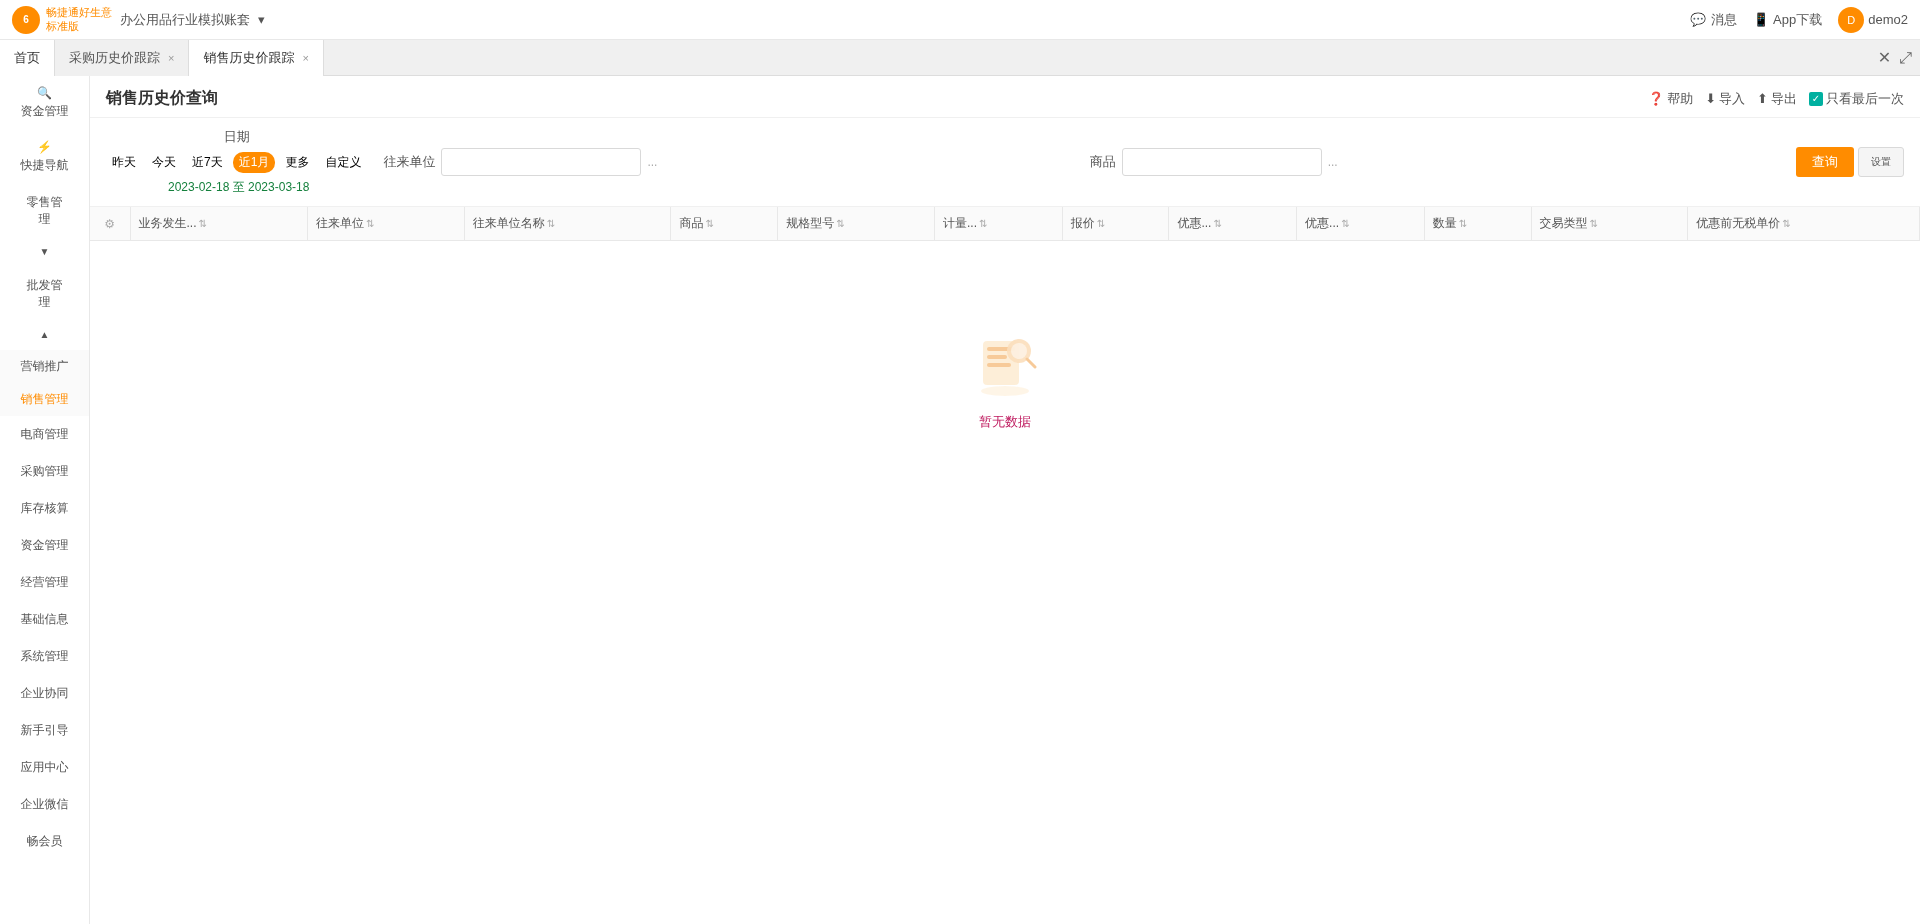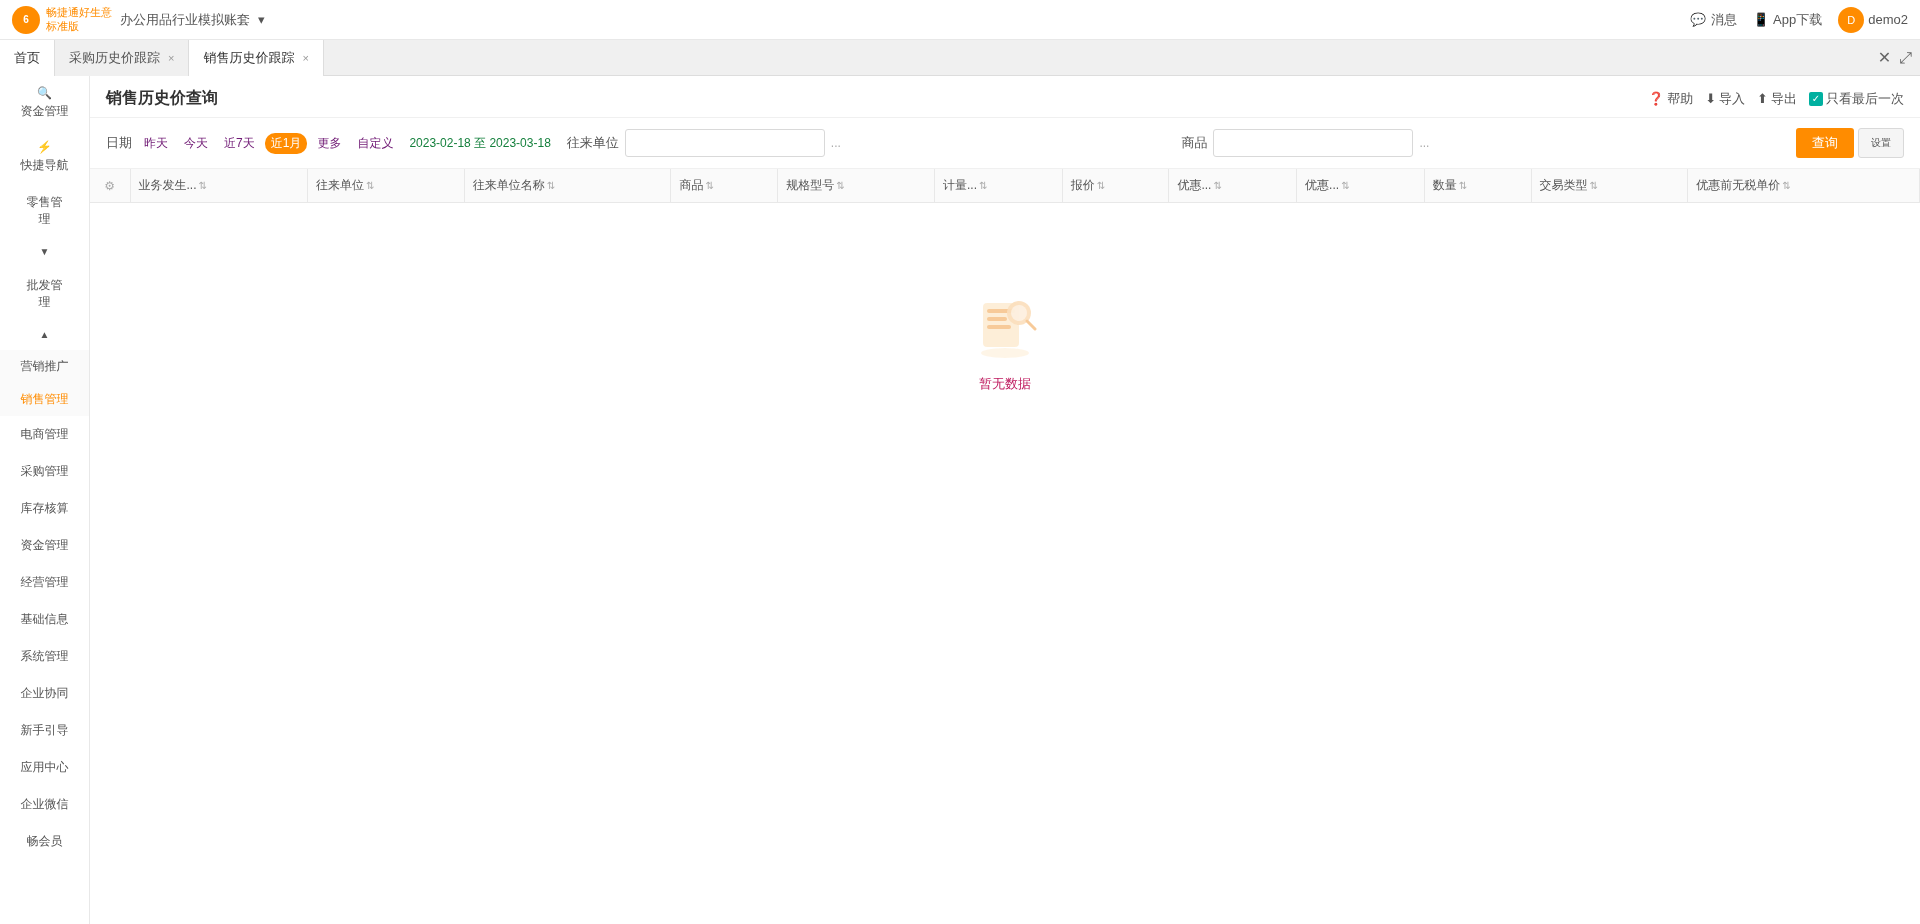--- a/index.html
+++ b/index.html
@@ -42,24 +42,24 @@
     
     .page-header { padding: 12px 16px 8px; border-bottom: 1px solid #f0f0f0; display: flex; align-items: center; justify-content: space-between; flex-shrink: 0; }
     .page-title { font-size: 16px; font-weight: bold; color: #333; }
     .page-actions { display: flex; align-items: center; gap: 12px; font-size: 13px; color: #555; }
     .page-actions span { display: flex; align-items: center; gap: 3px; cursor: pointer; }
     .only-last-checkbox { display: flex; align-items: center; gap: 4px; }
     .checkbox-blue { width: 14px; height: 14px; background: #00b0a0; border-radius: 2px; display: flex; align-items: center; justify-content: center; color: #fff; font-size: 10px; cursor: pointer; }
 
     
     .filter-bar { padding: 10px 16px; background: #fff; border-bottom: 1px solid #f0f0f0; display: flex; align-items: center; gap: 16px; flex-shrink: 0; flex-wrap: wrap; }
-    .filter-group { display: flex; align-items: center; gap: 6px; }
+    .filter-group { display: flex; align-items: center; gap: 6px; flex-direction: column; }
     .filter-label { color: #555; font-size: 13px; }
     .date-options { display: flex; align-items: center; gap: 4px; }
-    .date-btn { padding: 2px 6px; font-size: 12px; color: #701a75; cursor: pointer; border-radius: 3px; }
+    .date-btn { padding: 2px 6px; font-size: 12px; color: #000000; cursor: pointer; border-radius: 3px; }
     .date-btn.active { background: #ff8c00; color: #fff; border-radius: 10px; }
     .date-range { font-size: 12px; color: #15803d; margin-left: 4px; }
     .filter-input-group { display: flex; align-items: center; gap: 6px; flex: 1; }
     .filter-input { height: 28px; border: 1px solid #d9d9d9; border-radius: 3px; padding: 0 8px; font-size: 12px; color: #333; min-width: 180px; outline: none; }
     .filter-dots { color: #aaa; font-size: 12px; cursor: pointer; }
     .query-btn { height: 30px; padding: 0 16px; background: #ff8c00; color: #fff; border: none; border-radius: 3px; font-size: 13px; cursor: pointer; }
     .settings-btn { height: 30px; padding: 0 12px; background: #f5f5f5; border: 1px solid #d9d9d9; border-radius: 3px; font-size: 10px; cursor: pointer; color: #555; }
 
     
     .table-container { flex: 1; overflow: auto; }

